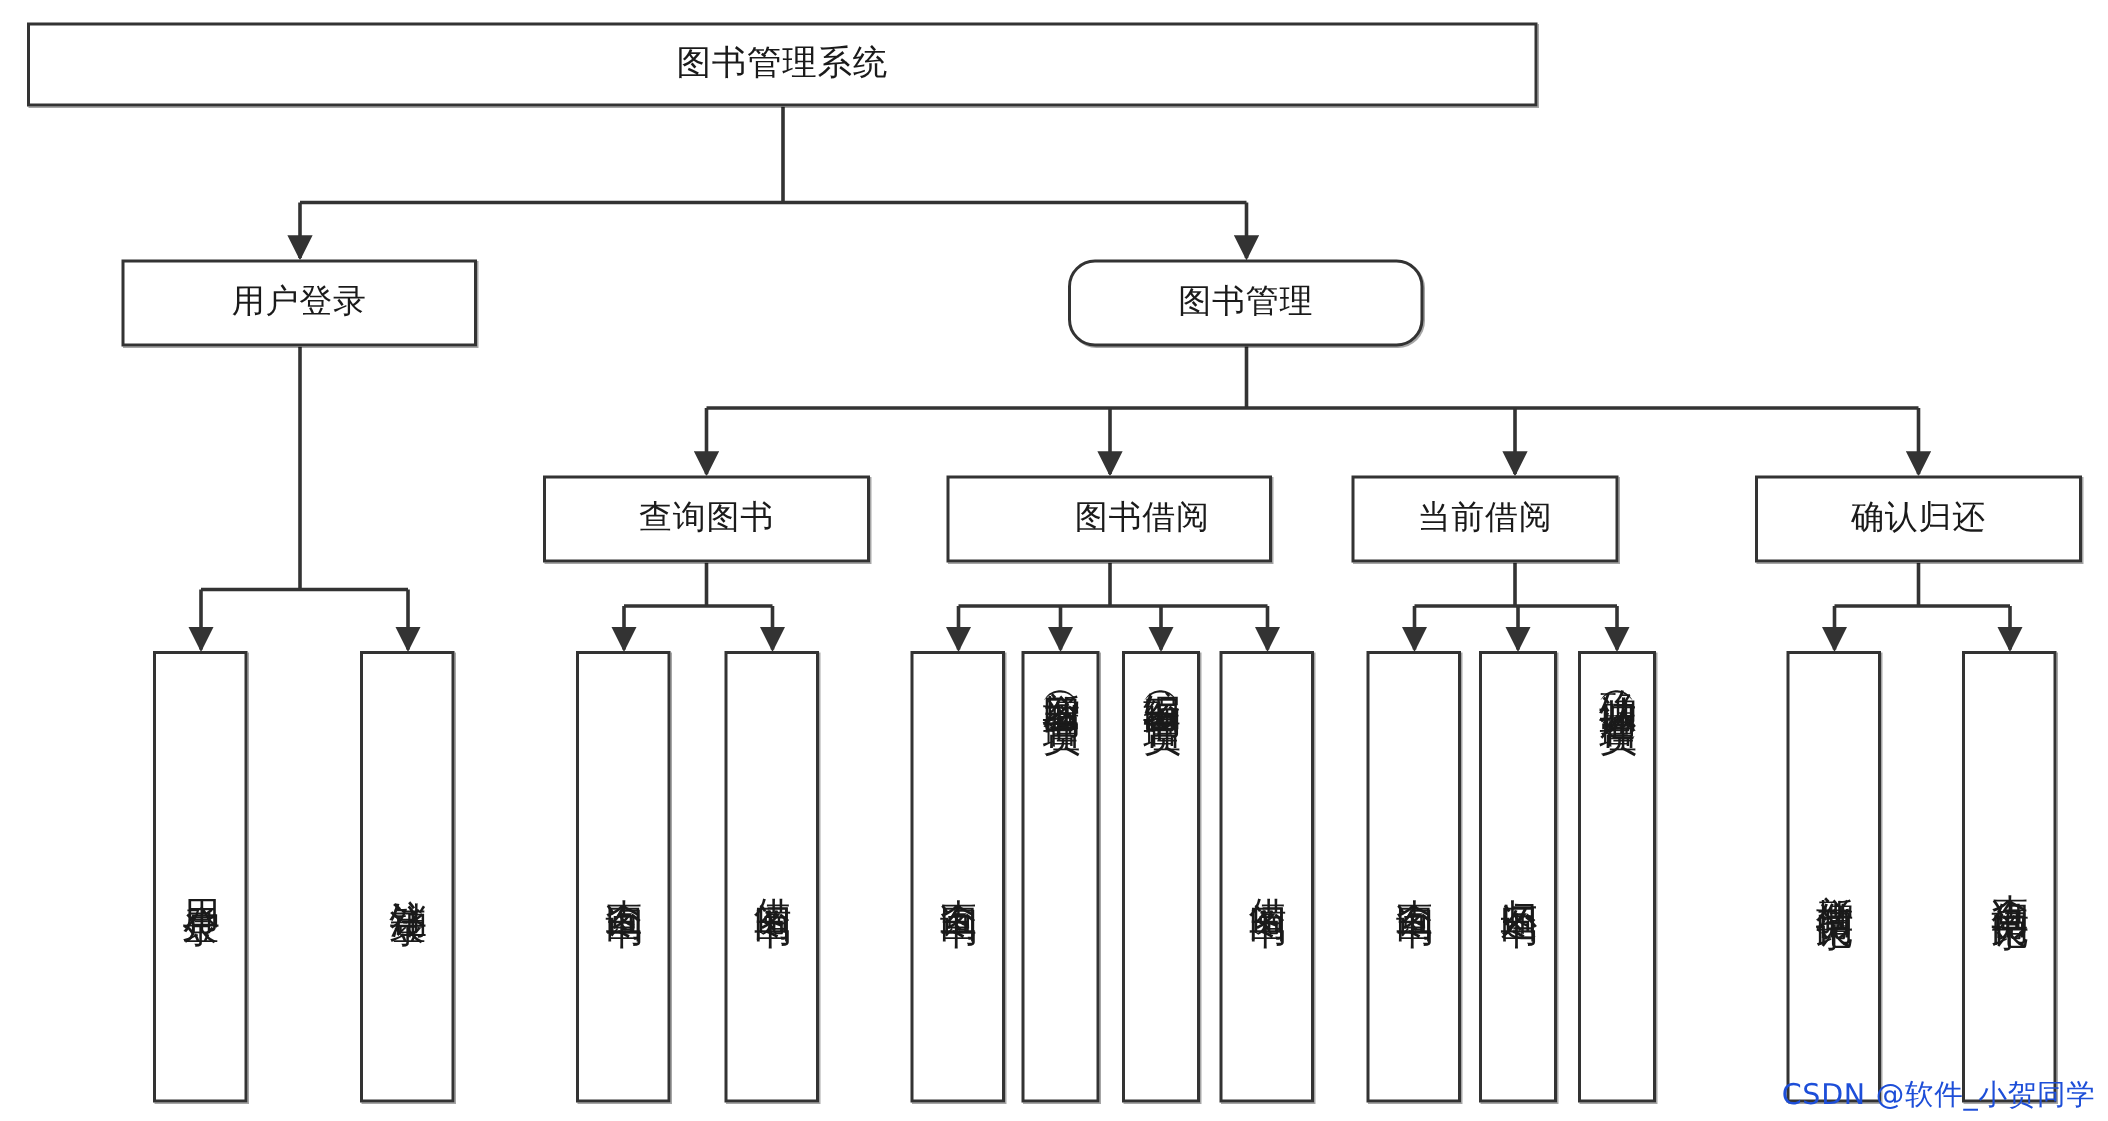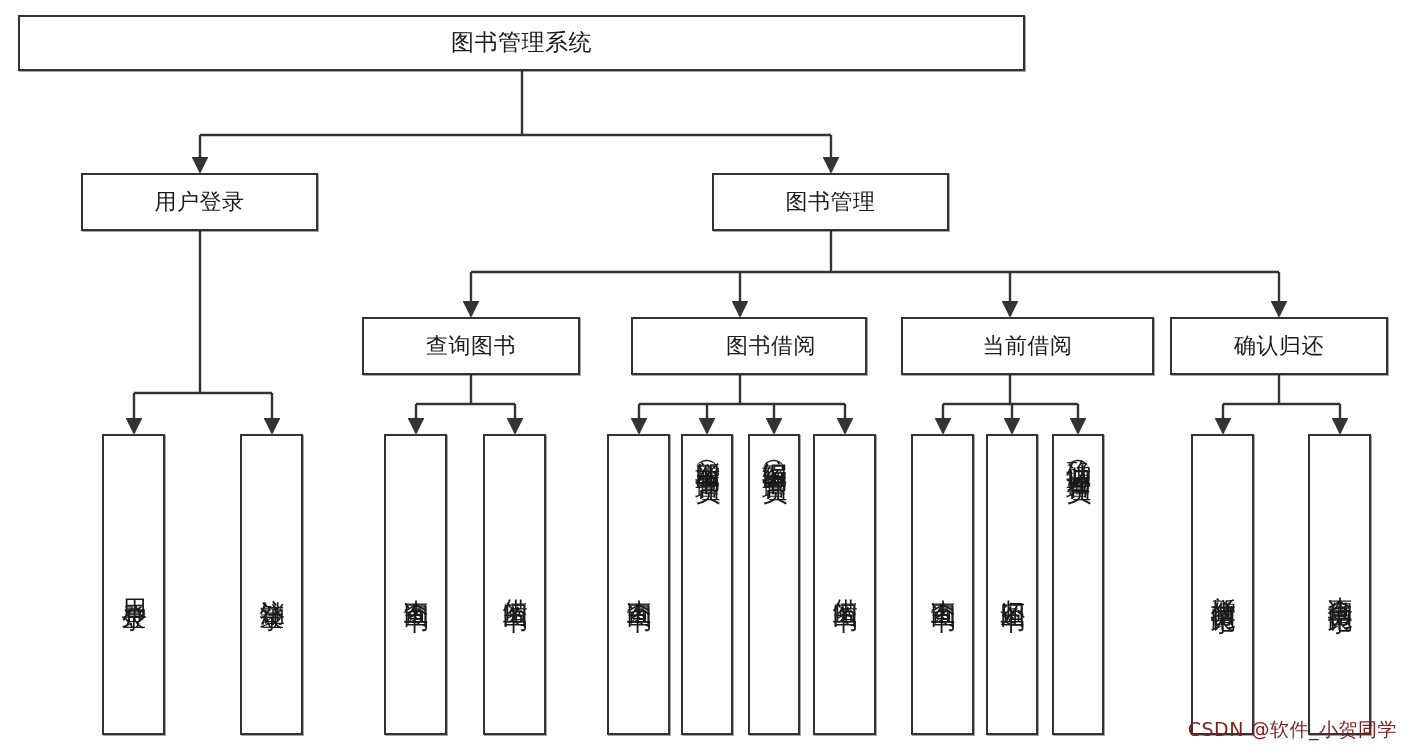--- a/index.html
+++ b/index.html
@@ -57,21 +57,21 @@
   .leaf {
     align-items: flex-start;
     padding-top: 4px;
   }
   .leaf.mid { align-items: center; padding-top: 0; }
   #watermark {
     position: absolute;
     right: 8px;
     bottom: 4px;
     font-size: 19px;
-    color: #7f1d1d;
+    color: #1d4ed8;
     white-space: nowrap;
     letter-spacing: 0.5px;
     text-align: right;
   }
 </style>
 </head>
 <body>
 
 <div id="canvas">
   <svg id="edges" viewBox="0 0 1405 747">
@@ -117,30 +117,30 @@
       </g>
   </svg>
 
   <div id="nodes">
       <div class="node lvl0" style="left: 18px; top: 15px; width: 1007px; height: 56px;">
         <span class="node-label">图书管理系统</span>
       </div>
       <div class="node lvl1" style="left: 81px; top: 173px; width: 237px; height: 58px;">
         <span class="node-label">用户登录</span>
       </div>
-      <div class="node lvl1" style="left: 712px; top: 173px; width: 237px; height: 58px;">
+      <div class="node lvl1" style="left: 712px; top: 173px; width: 237px; height: 58px; border-radius: 18px;">
         <span class="node-label">图书管理</span>
       </div>
       <div class="node lvl2" style="left: 362px; top: 317px; width: 218px; height: 58px;">
         <span class="node-label">查询图书</span>
       </div>
-      <div class="node lvl2" style="left: 631px; top: 317px; width: 236px; height: 58px; padding-left: 44px;">
+      <div class="node lvl2" style="left: 631px; top: 317px; width: 217px; height: 58px; padding-left: 44px;">
         <span class="node-label">图书借阅</span>
       </div>
-      <div class="node lvl2" style="left: 901px; top: 317px; width: 253px; height: 58px;">
+      <div class="node lvl2" style="left: 901px; top: 317px; width: 178px; height: 58px;">
         <span class="node-label">当前借阅</span>
       </div>
       <div class="node lvl2" style="left: 1170px; top: 317px; width: 218px; height: 58px;">
         <span class="node-label">确认归还</span>
       </div>
       <div class="node lvl3 leaf mid" style="left: 102px; top: 434px; width: 63px; height: 301px;">
         <span class="node-label">用户登录</span>
       </div>
       <div class="node lvl3 leaf mid" style="left: 240px; top: 434px; width: 63px; height: 301px;">
         <span class="node-label">注销登录</span>

